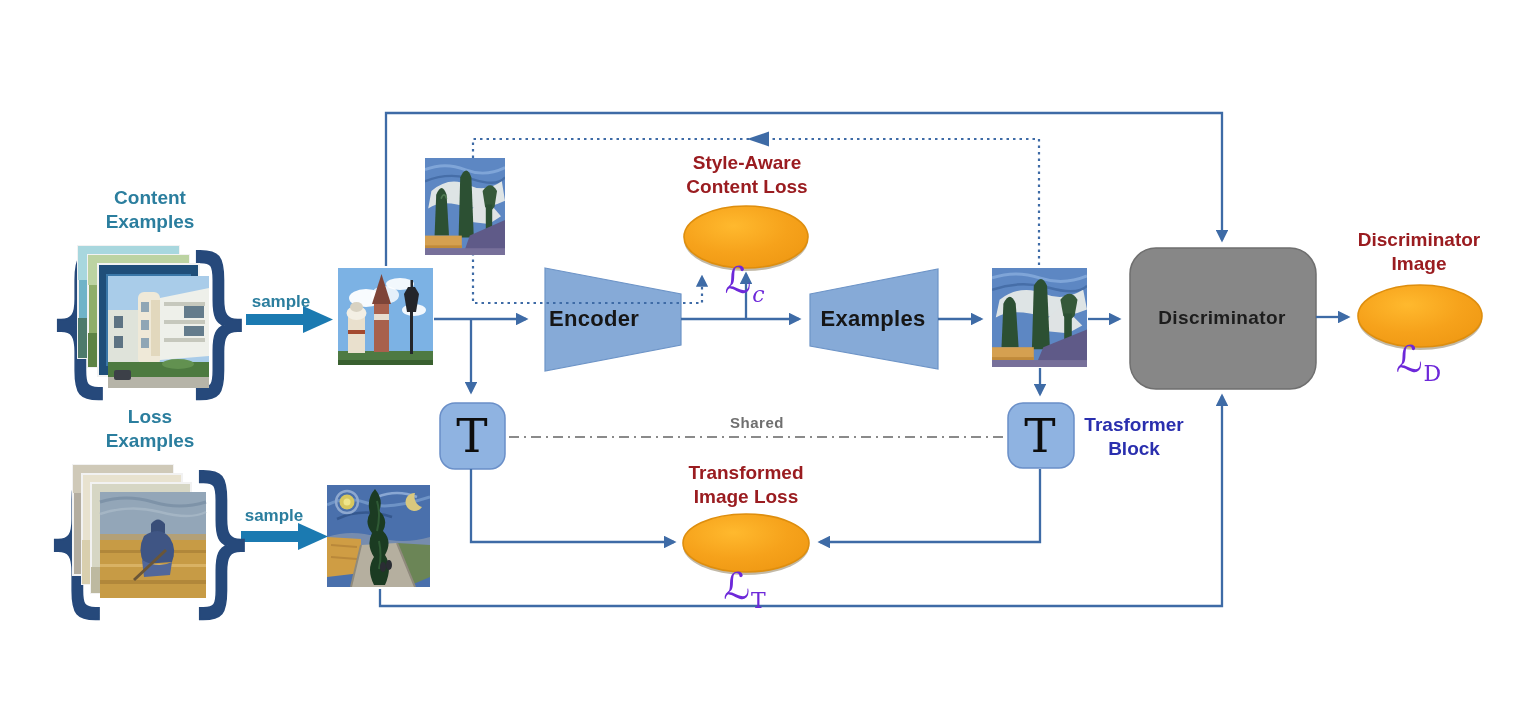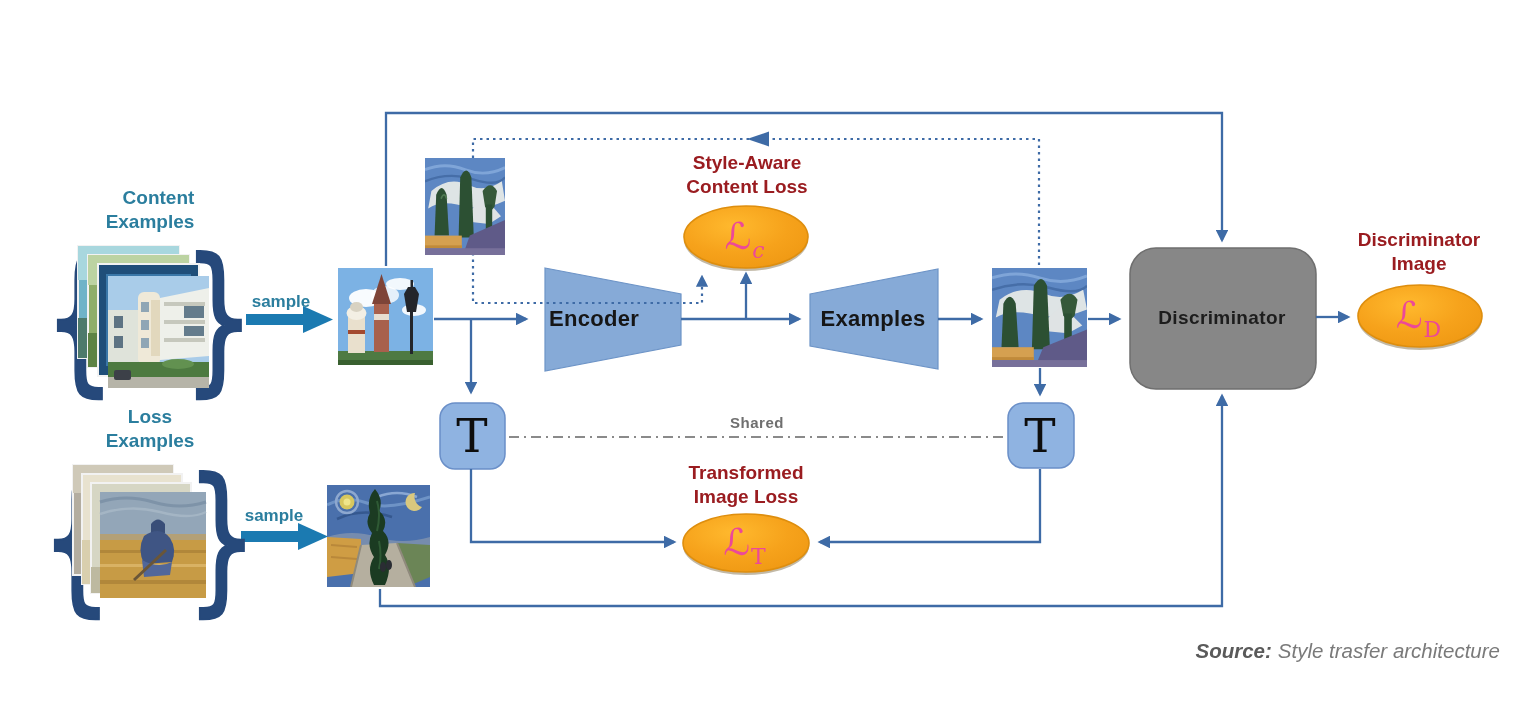--- a/index.html
+++ b/index.html
@@ -9,21 +9,21 @@
   .thumb{position:absolute;z-index:2;}
   .lbl{position:absolute;transform:translateX(-50%);text-align:center;white-space:nowrap;z-index:3;}
   .teal{color:#2b7e9e;font-weight:700;font-size:19px;line-height:24px;}
   .samp{color:#2b7e9e;font-weight:700;font-size:17px;}
   .blk{font-size:22px;font-weight:700;color:#161616;letter-spacing:.3px;}
   .disc{font-size:19px;font-weight:600;color:#1d1d1d;letter-spacing:.4px;}
   .red{color:#9a1c20;font-weight:700;font-size:19px;line-height:24px;}
   .navy{color:#2a2fae;font-weight:700;font-size:19px;line-height:24px;}
   .shared{color:#6f6f6f;font-weight:600;font-size:15px;letter-spacing:.5px;}
   .tblk{font-family:"DejaVu Serif",serif;font-size:47px;color:#0d0d0d;line-height:50px;}
-  .loss{font-family:"DejaVu Serif","DejaVu Sans",serif;color:#ec4899;line-height:40px;}
+  .loss{font-family:"DejaVu Serif","DejaVu Sans",serif;color:#6d28d9;line-height:40px;margin-top:44px;}
   .loss .sym{font-size:37px;font-style:italic;}
   .loss .sub{font-size:22px;position:relative;top:9px;left:1px;}
   .loss .sub.it{font-style:italic;}
   .brace{position:absolute;z-index:2;font-family:"DejaVu Sans",sans-serif;color:#26497b;
          font-size:160px;line-height:150px;transform:translateX(-50%) scaleX(.72);
          -webkit-text-stroke:2px #26497b;}
   .src{position:absolute;z-index:3;font-style:italic;font-size:20.5px;color:#7a7a7a;right:36px;top:639px;}
   .src .srcb{font-weight:700;color:#5a5a5a;margin-right:6px;}
 </style>
 </head>
@@ -258,21 +258,21 @@
       <polygon points="70,58 103,60 103,92 84,100" fill="#6b8556"></polygon>
       <polygon points="34,60 70,58 88,102 24,102" fill="#b5af9f"></polygon>
       <path d="M34 60 L24 102 M70 58 L88 102" stroke="#8f8a7c" stroke-width="2" fill="none"></path>
       <path d="M48 4 q9 11 4 22 q10 8 4 20 q10 10 2 24 q8 12 0 30 l-11 0 q-8 -16 0 -28 q-8 -12 -2 -24 q-8 -10 -2 -20 q-4 -14 5 -24 z" fill="#1b3b22"></path>
       <path d="M50 16 q4 14 0 30 m2 10 q3 14 0 28" stroke="#2f5a35" stroke-width="2" fill="none"></path>
       <ellipse cx="56" cy="82" rx="3" ry="5" fill="#2a2d33"></ellipse>
       <ellipse cx="62" cy="80" rx="3" ry="5" fill="#2a2d33"></ellipse>
     </svg>
   </div>
 
-  <div class="lbl teal" style="left:150px;top:186px;text-align:right;">
+  <div class="lbl teal" style="left:150px;top:186px;">
     <div>Content</div>
     <div>Examples</div>
   </div>
   <div class="lbl teal" style="left:150px;top:405px;">
     <div>Loss</div>
     <div>Examples</div>
   </div>
   <div class="lbl samp" style="left:281px;top:292px;">sample</div>
   <div class="lbl samp" style="left:274px;top:506px;">sample</div>
 
@@ -286,32 +286,33 @@
   </div>
   <div class="lbl red" style="left:746px;top:461px;">
     <div>Transformed</div>
     <div>Image Loss</div>
   </div>
   <div class="lbl red" style="left:1419px;top:228px;">
     <div>Discriminator</div>
     <div>Image</div>
   </div>
 
+  <div class="lbl navy" style="left:1134px;top:413px;">
+    <div>Trasformer</div>
+    <div>Block</div>
+  </div>
   <div class="lbl shared" style="left:757px;top:414px;">Shared</div>
 
   <div class="lbl tblk" style="left:472px;top:411px;">T</div>
   <div class="lbl tblk" style="left:1040px;top:411px;">T</div>
 
   <div class="lbl loss" style="left:744px;top:217px;">
     <span class="sym">ℒ</span><span class="sub it">c</span>
   </div>
   <div class="lbl loss" style="left:744px;top:523px;">
     <span class="sym">ℒ</span><span class="sub">T</span>
   </div>
   <div class="lbl loss" style="left:1418px;top:296px;">
     <span class="sym">ℒ</span><span class="sub">D</span>
   </div>
 
-  <div class="src">
-    <span class="srcb">Source:</span><span>Style trasfer architecture</span>
-  </div>
 
 </div>
 
 </body></html>

